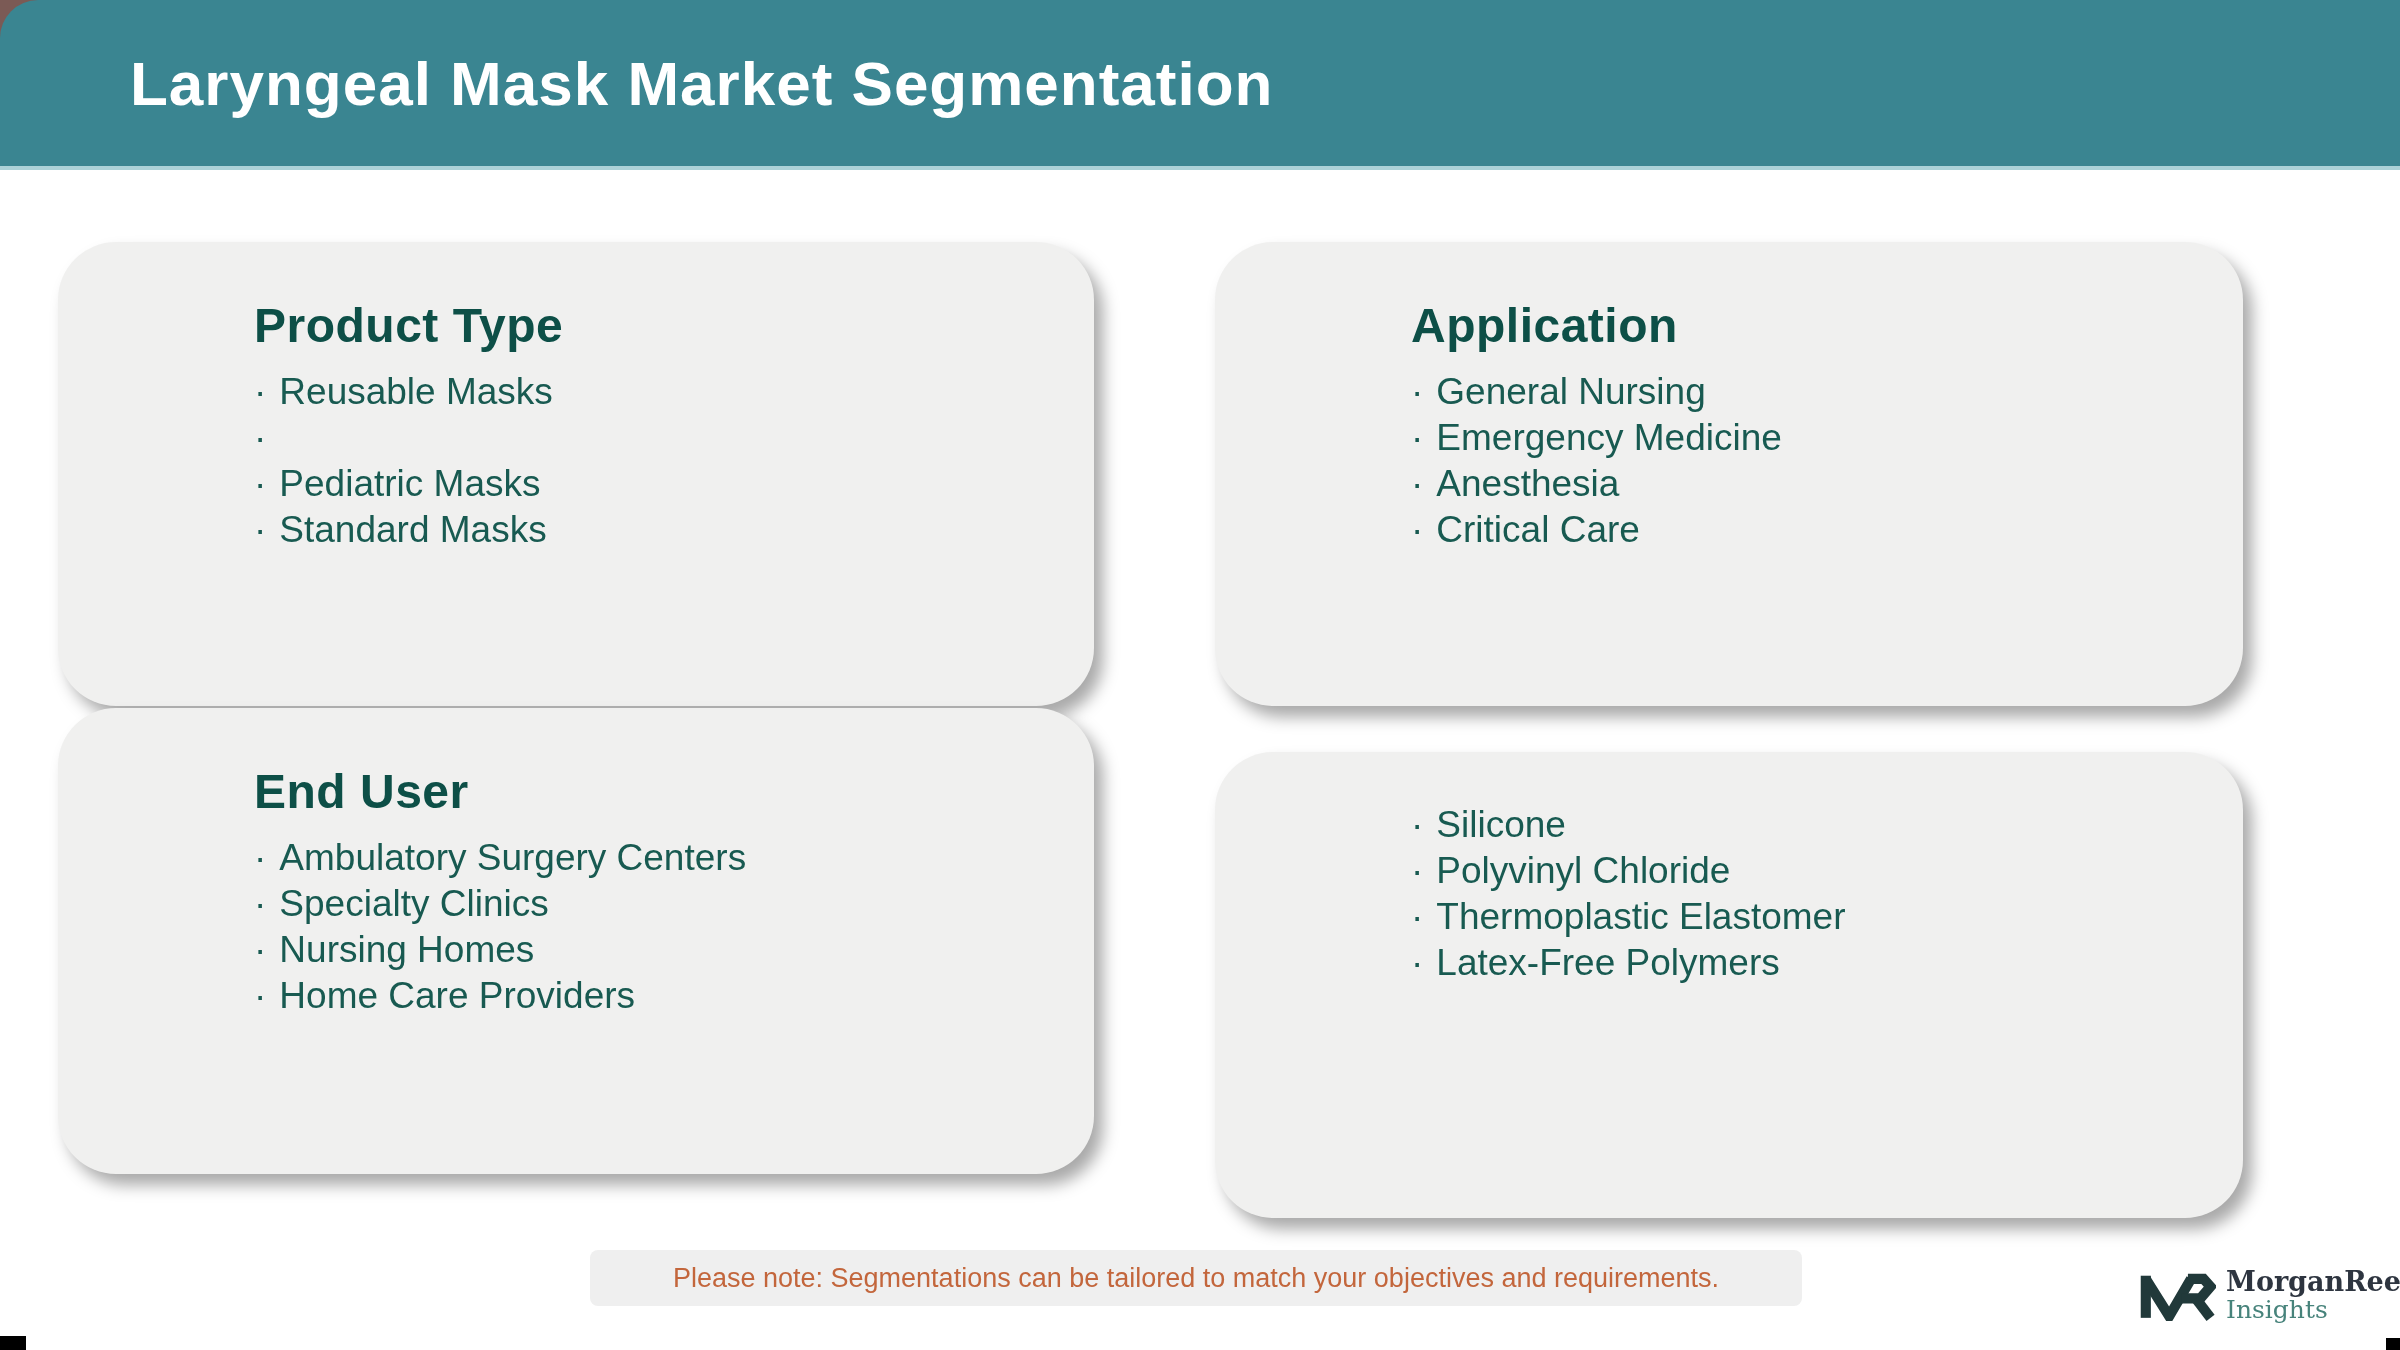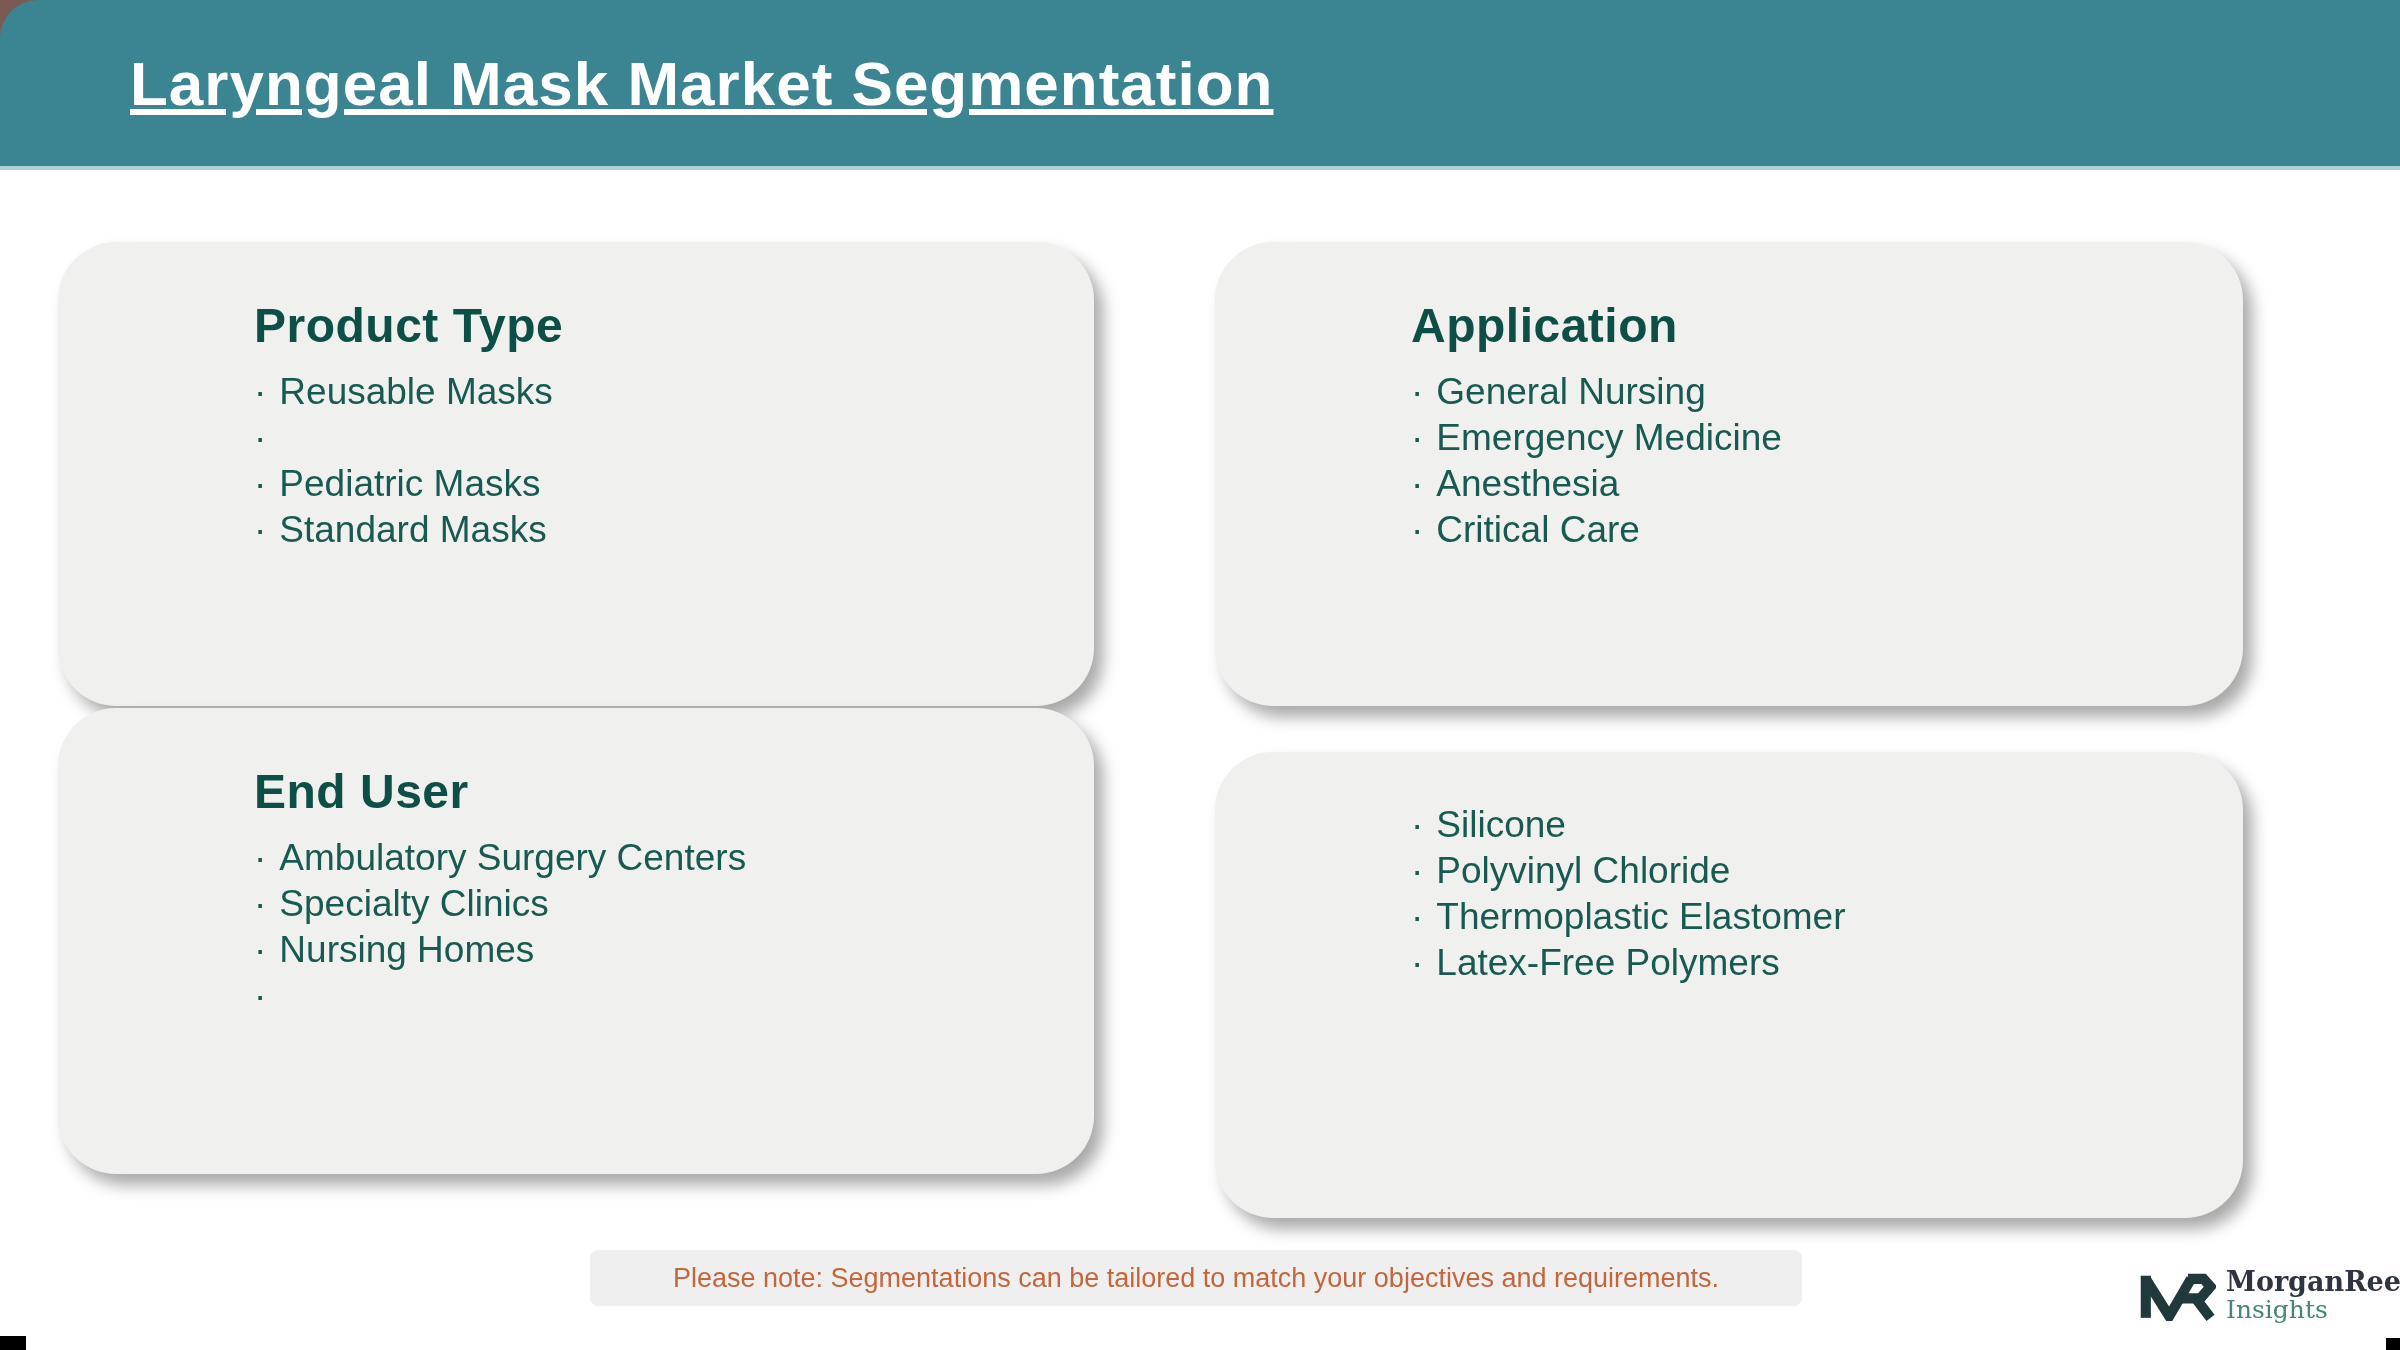--- a/index.html
+++ b/index.html
@@ -6,21 +6,21 @@
   .slide{
     position:relative;width:2400px;height:1350px;overflow:hidden;background:#ffffff;
     font-family:"Liberation Sans", sans-serif;
   }
   .corner-accent{position:absolute;left:0;top:0;width:42px;height:42px;background:#7B5A55;z-index:0;}
   .header{
     position:absolute;left:0;top:0;width:2400px;height:170px;background:#3A8591;
     border-bottom:4px solid #ABD2D8;border-top-left-radius:38px;z-index:1;
     display:flex;align-items:center;box-sizing:border-box;
   }
-  .page-title{margin-left:130px;font-size:62px;font-weight:700;color:#ffffff;letter-spacing:1px;text-decoration:underline;}
+  .page-title{margin-left:130px;font-size:62px;font-weight:700;color:#ffffff;letter-spacing:1px;}
   .card{
     position:absolute;background:#F0F0EF;border-radius:58px;
     box-shadow:9px 11px 16px rgba(0,0,0,0.34);
     padding:50px 50px 4px 196px;box-sizing:border-box;z-index:1;
   }
   #card0{left:58px;top:242px;width:1036px;height:464px;}
   #card1{left:1215px;top:242px;width:1028px;height:464px;}
   #card2{left:58px;top:708px;width:1036px;height:466px;}
   #card3{left:1215px;top:752px;width:1028px;height:466px;}
   .card-title{font-size:48px;font-weight:700;color:#0D4F47;letter-spacing:0.5px;margin:6px 0 16px 0;}
@@ -100,20 +100,21 @@
     <div class="item">
       <span class="bullet">·</span>
       <span>Specialty Clinics</span>
     </div>
     <div class="item">
       <span class="bullet">·</span>
       <span>Nursing Homes</span>
     </div>
     <div class="item">
       <span class="bullet">·</span>
+      <span>Home Care Providers</span>
     </div>
   </div>
 
   <div class="card" id="card3">
     <div class="item">
       <span class="bullet">·</span>
       <span>Silicone</span>
     </div>
     <div class="item">
       <span class="bullet">·</span>

